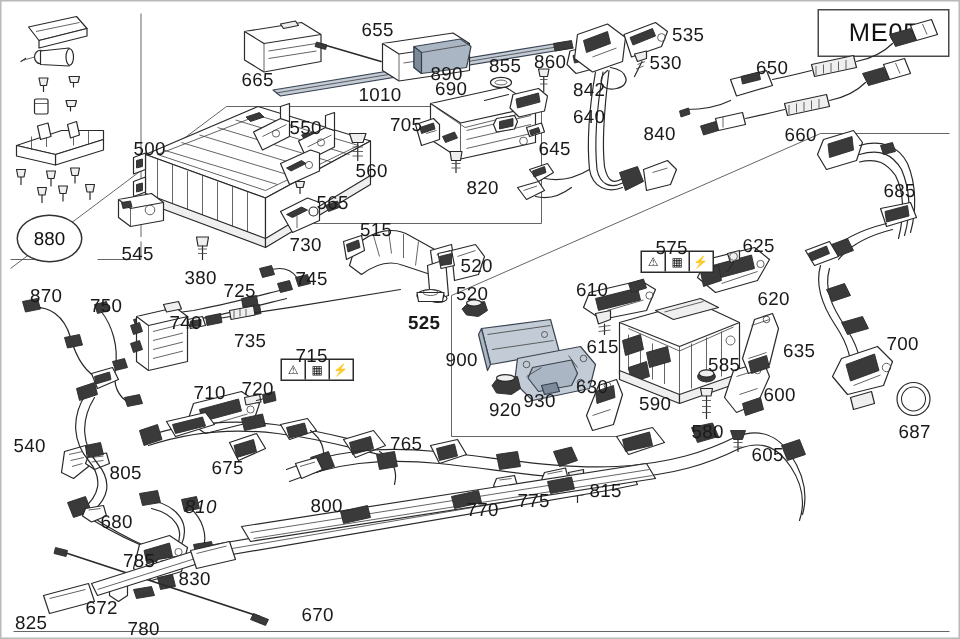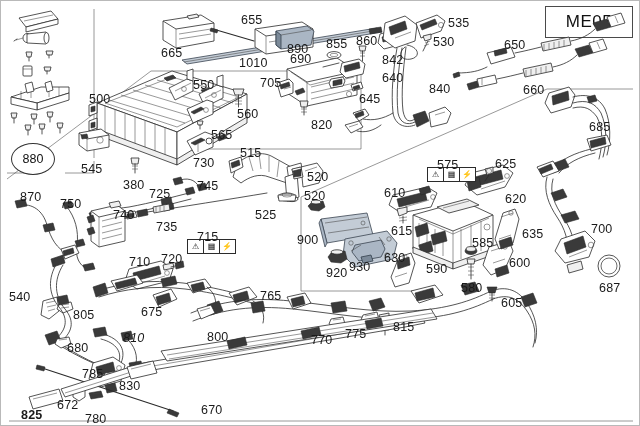--- a/index.html
+++ b/index.html
@@ -821,21 +821,21 @@
       <div class="lbl" style="left: 588px; top: 120px;">685</div>
       <div class="lbl" style="left: 88px; top: 92px;">500</div>
       <div class="lbl" style="left: 192px; top: 78px;">550</div>
       <div class="lbl" style="left: 236px; top: 107px;">560</div>
       <div class="lbl" style="left: 210px; top: 128px;">565</div>
       <div class="lbl" style="left: 80px; top: 162px;">545</div>
       <div class="lbl" style="left: 122px; top: 178px;">380</div>
       <div class="lbl" style="left: 192px; top: 156px;">730</div>
       <div class="lbl" style="left: 239px; top: 146px;">515</div>
       <div class="lbl" style="left: 306px; top: 170px;">520</div>
-      <div class="lbl" style="left: 254px; top: 208px;">525</div>
+      <div class="lbl" style="left: 271px; top: 208px; font-weight: bold;">525</div>
       <div class="lbl" style="left: 303px; top: 189px;">520</div>
       <div class="lbl" style="left: 296px; top: 233px;">900</div>
       <div class="lbl" style="left: 325px; top: 266px;">920</div>
       <div class="lbl" style="left: 348px; top: 260px;">930</div>
       <div class="lbl" style="left: 148px; top: 187px;">725</div>
       <div class="lbl" style="left: 196px; top: 179px;">745</div>
       <div class="lbl" style="left: 112px; top: 208px;">740</div>
       <div class="lbl" style="left: 155px; top: 220px;">735</div>
       <div class="lbl" style="left: 59px; top: 197px;">750</div>
       <div class="lbl" style="left: 19px; top: 190px;">870</div>
@@ -849,21 +849,21 @@
       <div class="lbl" style="left: 66px; top: 341px;">680</div>
       <div class="lbl" style="left: 122px; top: 331px; font-style: italic;">810</div>
       <div class="lbl" style="left: 206px; top: 330px;">800</div>
       <div class="lbl" style="left: 310px; top: 333px;">770</div>
       <div class="lbl" style="left: 344px; top: 327px;">775</div>
       <div class="lbl" style="left: 392px; top: 320px;">815</div>
       <div class="lbl" style="left: 81px; top: 367px;">785</div>
       <div class="lbl" style="left: 118px; top: 379px;">830</div>
       <div class="lbl" style="left: 56px; top: 398px;">672</div>
       <div class="lbl" style="left: 84px; top: 412px;">780</div>
-      <div class="lbl" style="left: 20px; top: 408px; font-weight: bold;">825</div>
+      <div class="lbl" style="left: 9px; top: 408px;">825</div>
       <div class="lbl" style="left: 200px; top: 403px;">670</div>
       <div class="lbl" style="left: 436px; top: 158px;">575</div>
       <div class="lbl" style="left: 494px; top: 157px;">625</div>
       <div class="lbl" style="left: 504px; top: 192px;">620</div>
       <div class="lbl" style="left: 383px; top: 186px;">610</div>
       <div class="lbl" style="left: 390px; top: 224px;">615</div>
       <div class="lbl" style="left: 425px; top: 262px;">590</div>
       <div class="lbl" style="left: 471px; top: 236px;">585</div>
       <div class="lbl" style="left: 460px; top: 281px;">580</div>
       <div class="lbl" style="left: 383px; top: 251px;">630</div>

